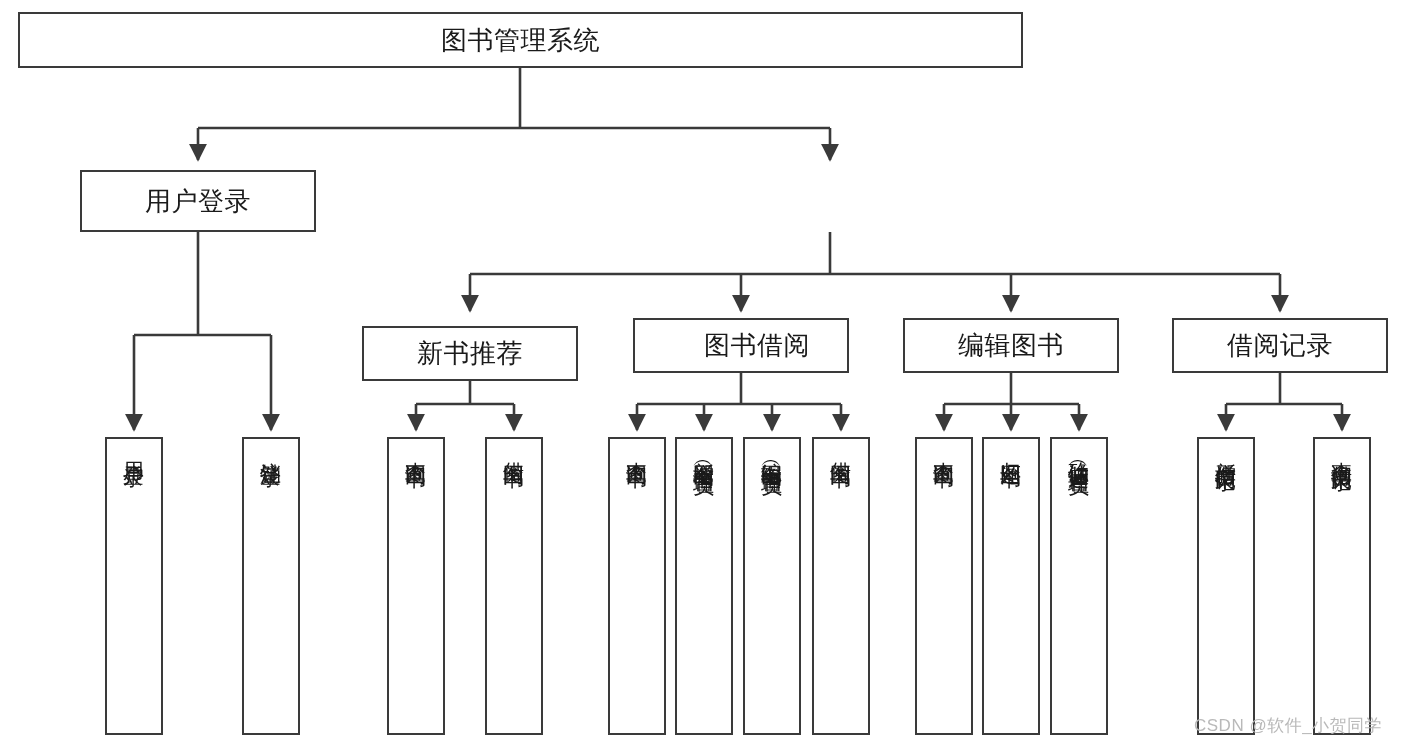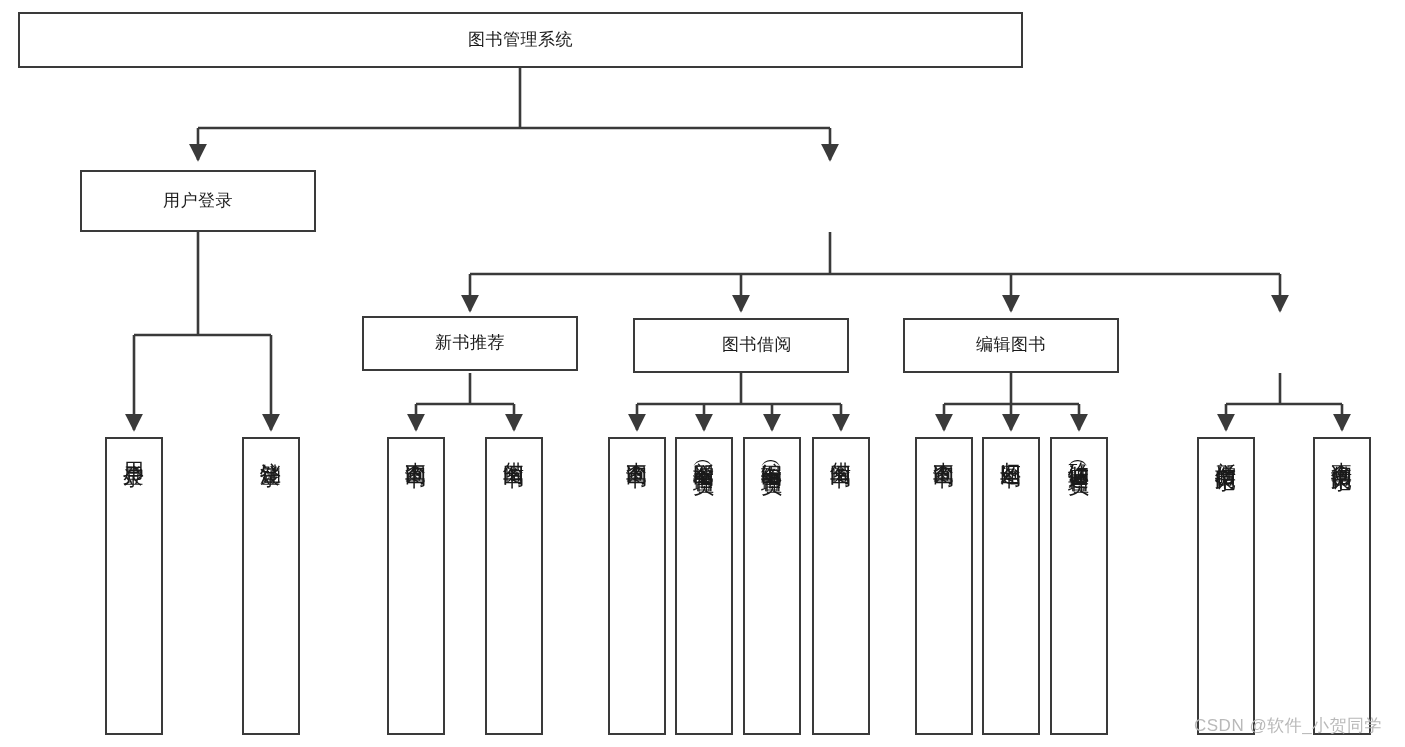--- a/index.html
+++ b/index.html
@@ -34,21 +34,21 @@
     align-items: center;
     justify-content: center;
     color: #1a1a1a;
   }
   .node .label {
     display: block;
     text-align: center;
     line-height: 1.18;
   }
   .node.h .label {
-    font-size: 17px;
+    font-size: 26px;
     letter-spacing: 0.5px;
   }
   .node.v {
     padding: 6px 0;
     align-items: flex-start;
     justify-content: center;
   }
   .node.v .label {
     writing-mode: vertical-rl;
     text-orientation: upright;
@@ -121,28 +121,31 @@
   </svg>
 
   <div class="node h" style="left:18px; top:12px; width:1005px; height:56px;">
     <span class="label">图书管理系统</span>
   </div>
 
   <div class="node h" style="left:80px; top:170px; width:236px; height:62px;">
     <span class="label">用户登录</span>
   </div>
 
-  <div class="node h" style="left:362px; top:316px; width:216px; height:55px;">
+  <div class="node h" style="left:362px; top:326px; width:216px; height:55px;">
     <span class="label">新书推荐</span>
   </div>
   <div class="node h" style="left:633px; top:318px; width:216px; height:55px;padding-left:32px;">
     <span class="label">图书借阅</span>
   </div>
   <div class="node h" style="left:903px; top:318px; width:216px; height:55px;">
     <span class="label">编辑图书</span>
+  </div>
+  <div class="node h" style="left:1172px; top:318px; width:216px; height:55px;">
+    <span class="label">借阅记录</span>
   </div>
 
   <div class="node v" style="left:105px; top:437px; width:58px; height:298px;">
     <span class="label">用户登录</span>
   </div>
   <div class="node v" style="left:242px; top:437px; width:58px; height:298px;">
     <span class="label">注销登录</span>
   </div>
   <div class="node v" style="left:387px; top:437px; width:58px; height:298px;">
     <span class="label">查询图书</span>

